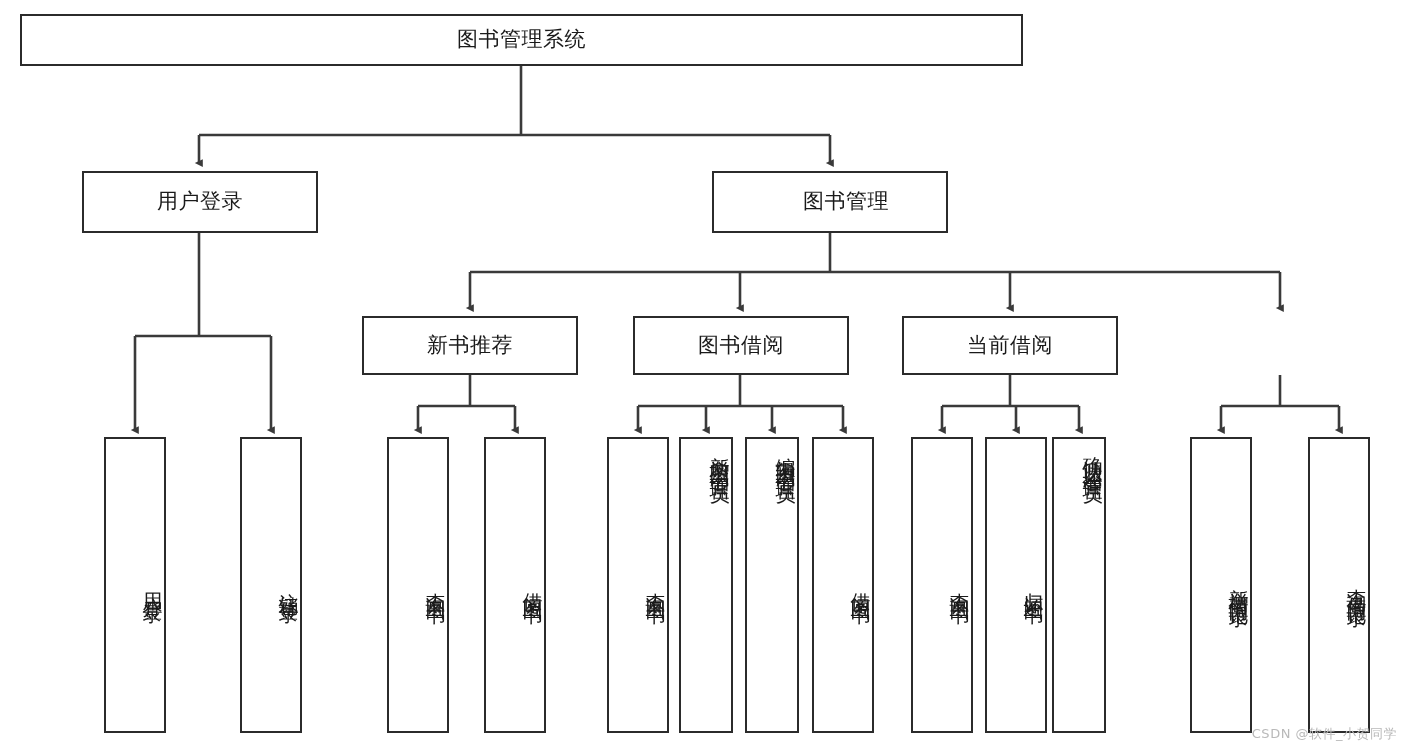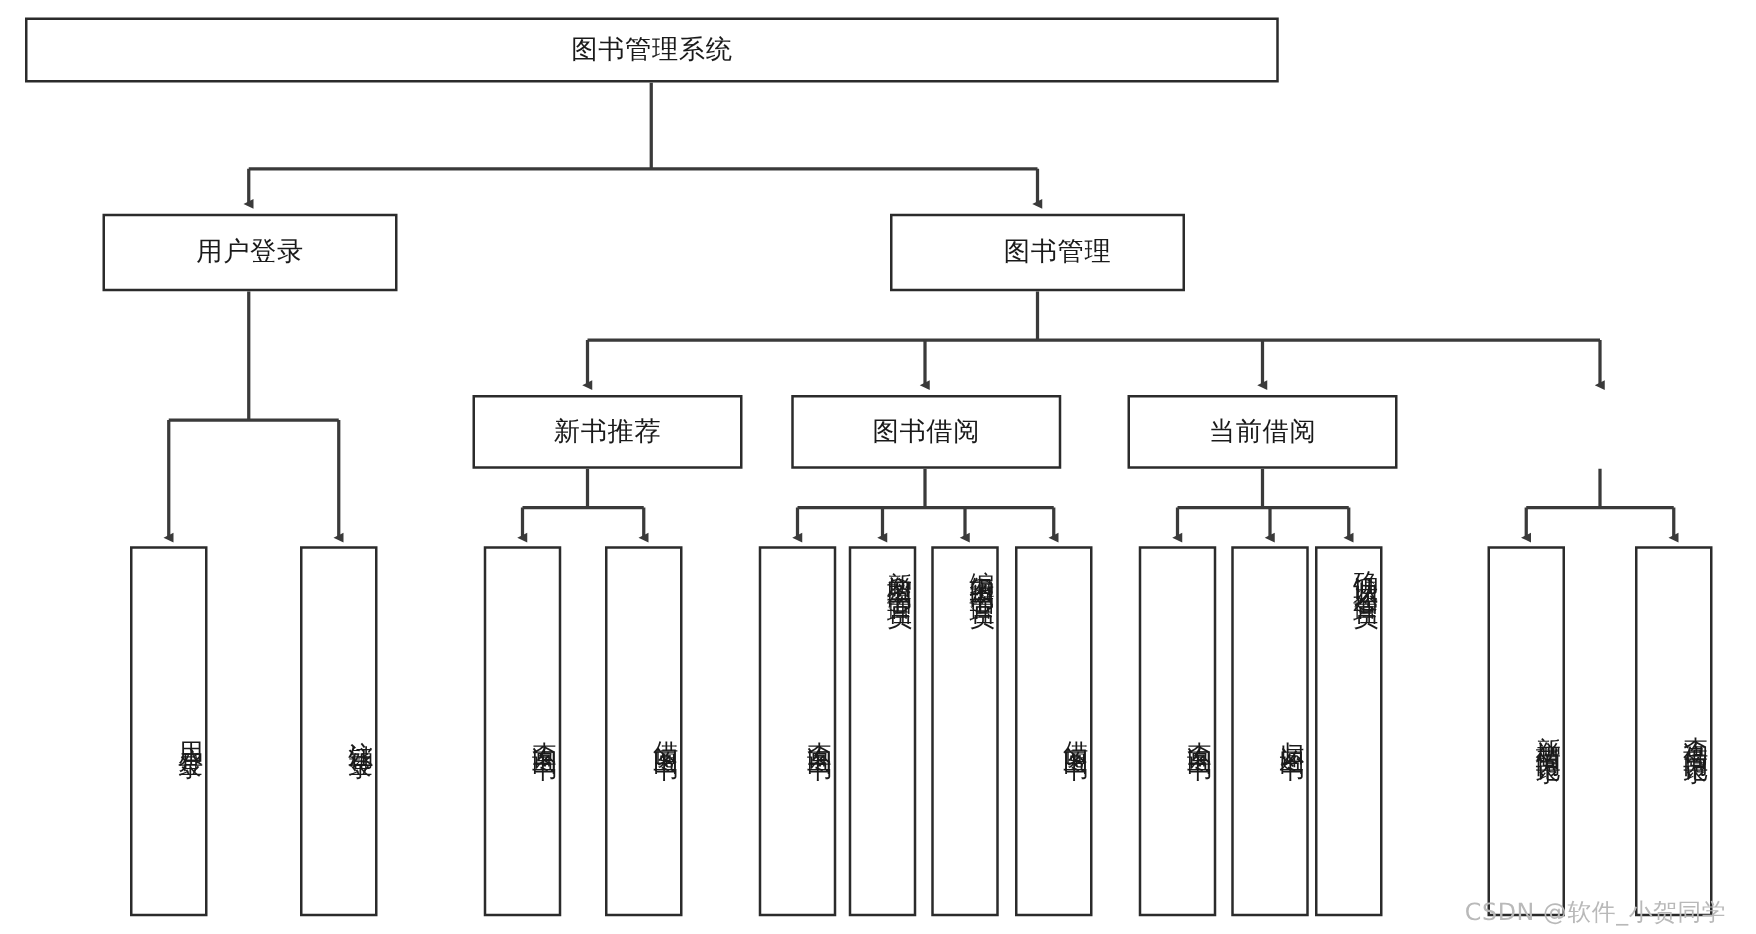--- a/index.html
+++ b/index.html
@@ -58,23 +58,23 @@
     display: block;
     text-align: center;
     width: 100%;
   }
   .node-v.center {
     align-items: center;
     padding-top: 0;
   }
   #watermark {
     position: absolute;
-    right: 24px;
+    right: 8px;
     bottom: 4px;
-    font-size: 19px;
+    font-size: 13px;
     color: #b9b9b9;
     white-space: nowrap;
     letter-spacing: 0.5px;
   }
 </style>
 </head>
 <body style="background: rgb(255, 255, 255);">
 
 <div id="canvas">
 
@@ -132,21 +132,21 @@
     <span>图书管理系统</span>
   </div>
 
   <div class="node node-h" id="node-l2-0" style="left: 82px; top: 171px; width: 236px; height: 62px; border-color: rgb(43, 43, 43); background: rgb(255, 255, 255); color: rgb(26, 26, 26);">
     <span>用户登录</span>
   </div>
   <div class="node node-h" id="node-l2-1" style="left: 712px; top: 171px; width: 236px; height: 62px; border-color: rgb(43, 43, 43); background: rgb(255, 255, 255); color: rgb(26, 26, 26); padding-left: 32px;">
     <span>图书管理</span>
   </div>
 
-  <div class="node node-h" id="node-l3-0" style="left: 362px; top: 316px; width: 216px; height: 59px; border-color: rgb(43, 43, 43); background: rgb(255, 255, 255); color: rgb(26, 26, 26); margin-left: 16px;">
+  <div class="node node-h" id="node-l3-0" style="left: 362px; top: 316px; width: 216px; height: 59px; border-color: rgb(43, 43, 43); background: rgb(255, 255, 255); color: rgb(26, 26, 26);">
     <span>新书推荐</span>
   </div>
   <div class="node node-h" id="node-l3-2" style="left: 902px; top: 316px; width: 216px; height: 59px; border-color: rgb(43, 43, 43); background: rgb(255, 255, 255); color: rgb(26, 26, 26);">
     <span>当前借阅</span>
   </div>
   <div class="node node-h" id="node-l3-1" style="left: 633px; top: 316px; width: 216px; height: 59px; border-color: rgb(43, 43, 43); background: rgb(255, 255, 255); color: rgb(26, 26, 26);">
     <span>图书借阅</span>
   </div>
 
   <div class="node node-v center" id="leaf-0" style="left: 104px; top: 437px; width: 62px; height: 296px; border-color: rgb(43, 43, 43); background: rgb(255, 255, 255); color: rgb(26, 26, 26);">

